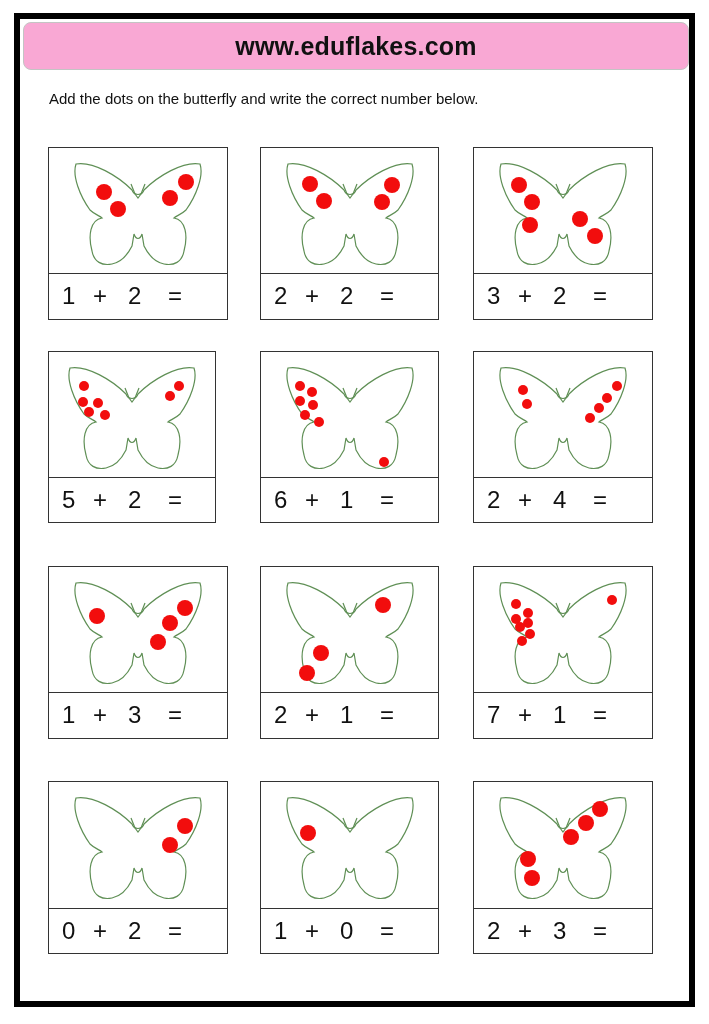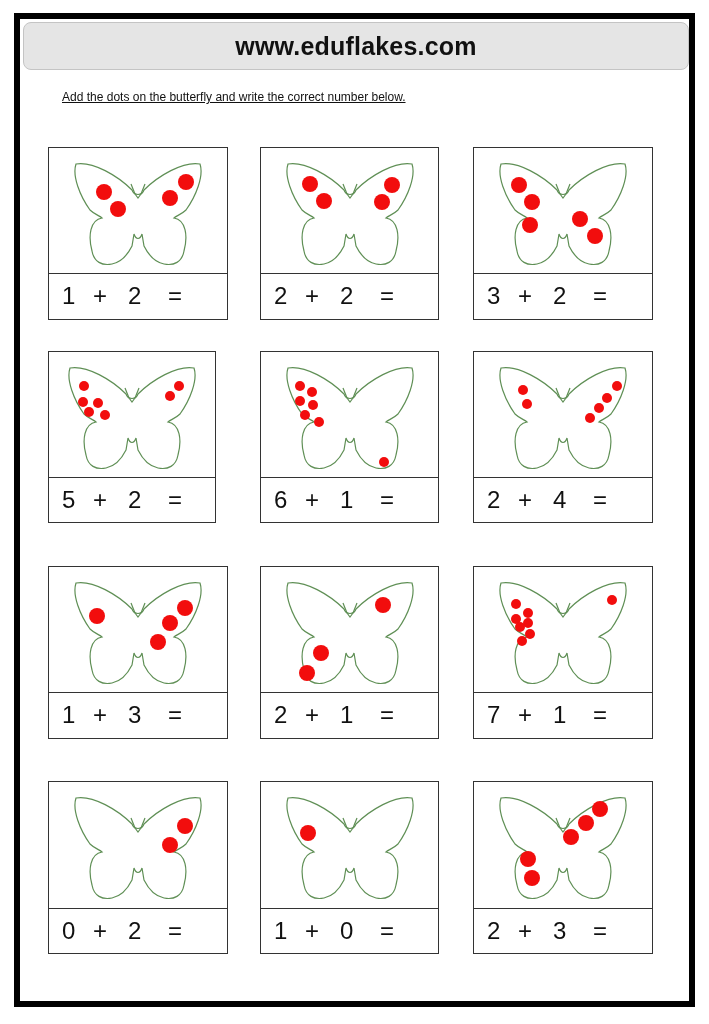--- a/index.html
+++ b/index.html
@@ -1,20 +1,20 @@
 <!DOCTYPE html>
 <html><head>
 <meta charset="utf-8">
 <style>
   html, body { margin: 0; padding: 0; background: #ffffff; }
   body { width: 709px; height: 1024px; position: relative; overflow: hidden; font-family: "DejaVu Sans", sans-serif; }
   .frame { position: absolute; left: 14px; top: 13px; width: 669px; height: 982px; border: 6px solid #000; background: #fff; }
-  .header { position: absolute; left: 23px; top: 22px; width: 664px; height: 46px; background: #e5e5e5; border: 1px solid #c4c4c4; border-radius: 8px; display: flex; align-items: center; justify-content: center; }
+  .header { position: absolute; left: 23px; top: 22px; width: 664px; height: 46px; background: #f9a8d4; border: 1px solid #c4c4c4; border-radius: 8px; display: flex; align-items: center; justify-content: center; }
   .header span { font-family: "Liberation Sans", sans-serif; font-weight: bold; font-size: 25px; color: #111; letter-spacing: 0.2px; }
-  .instr { position: absolute; left: 62px; top: 90px; font-family: "Liberation Sans", sans-serif; font-size: 12px; color: #111; text-decoration: underline; }
+  .instr { position: absolute; left: 49px; top: 90px; font-family: "Liberation Sans", sans-serif; font-size: 15px; color: #111; }
   .card { position: absolute; border: 1.3px solid #333; background: #fff; box-sizing: border-box; }
   .card .pic { position: absolute; left: 0; right: 0; top: 0; border-bottom: 1.3px solid #333; }
   .card .pic svg { position: absolute; left: 50%; top: 50%; transform: translate(-50%, -50%); }
   .card .eq { position: absolute; left: 0; right: 0; bottom: 0; display: flex; align-items: center; padding-left: 13px; font-family: "Liberation Sans", sans-serif; font-size: 24px; color: #111; }
   .card .eq span { display: inline-block; }
   .eq .a { width: 31px; }
   .eq .op { width: 35px; }
   .eq .b { width: 40px; }
 </style>
 </head>

